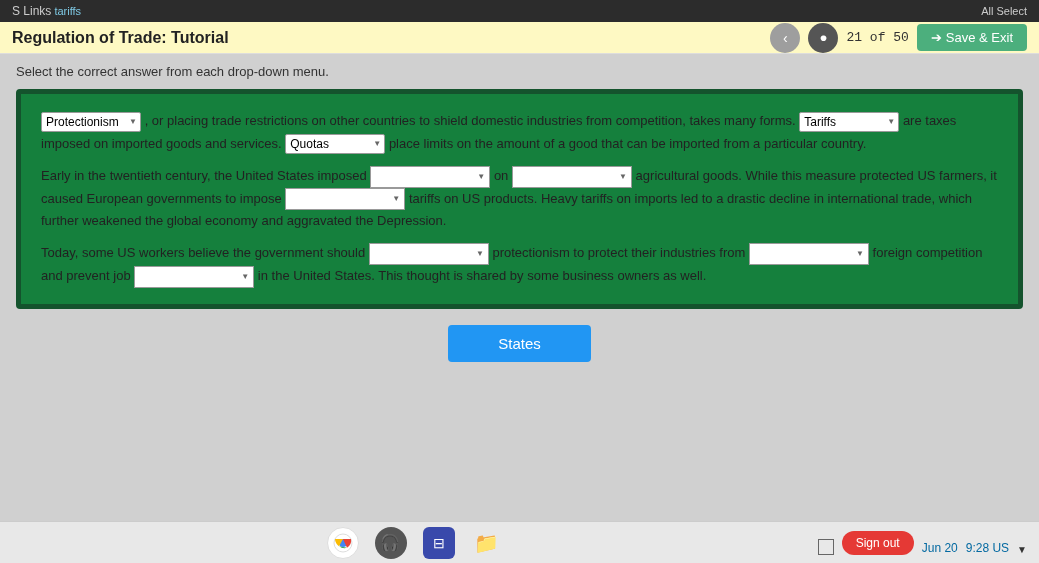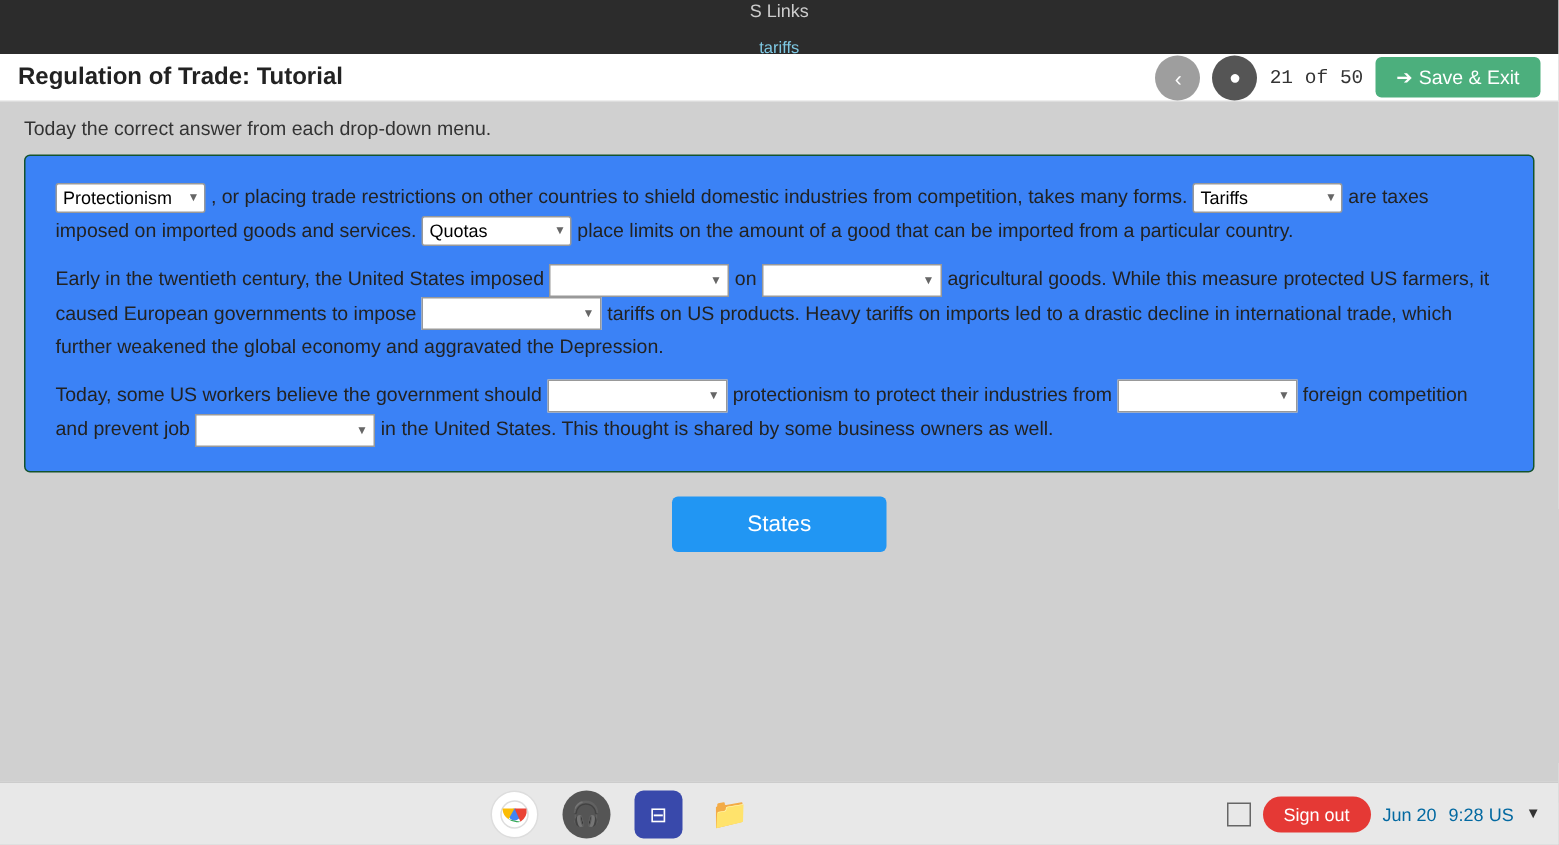--- a/index.html
+++ b/index.html
@@ -1,34 +1,33 @@
 <!DOCTYPE html>
 <html><head>
   <meta charset="utf-8">
   <style>
     * { box-sizing: border-box; margin: 0; padding: 0; }
     body { font-family: Arial, sans-serif; background: #e8e8e8; width: 1039px; height: 563px; overflow: hidden; position: relative; }
 
     
     .top-bar {
       background: #2c2c2c;
-      height: 36px;
+      height: 22px;
       display: flex;
       align-items: center;
-      padding: 0 24px;
+      padding: 0 12px;
       font-size: 11px;
       color: #ccc;
-      flex-direction: column;
     }
     .top-bar-link { color: #7ec8e3; cursor: pointer; text-decoration: none; font-size: 11px; }
     .top-bar-right { margin-left: auto; color: #ccc; font-size: 11px; }
 
     
     .second-bar {
-      background: #ffffff;
+      background: #fef9c3;
       height: 32px;
       display: flex;
       align-items: center;
       padding: 0 12px;
       border-bottom: 1px solid #ddd;
       font-size: 12px;
     }
     .second-bar-right { margin-left: auto; display: flex; align-items: center; gap: 8px; }
 
     
@@ -51,22 +50,22 @@
     .save-exit-btn {
       background: #4caf7d; color: white; border: none; padding: 6px 14px;
       border-radius: 4px; font-size: 13px; cursor: pointer; display: flex; align-items: center; gap: 4px;
     }
 
     
     .instructions { font-size: 13px; color: #333; margin-bottom: 10px; }
 
     
     .question-box {
-      background: #3b82f6;
-      border: 1px solid #14532d;
+      background: #15803d;
+      border: 5px solid #14532d;
       border-radius: 4px;
       padding: 16px 20px;
       font-size: 13px;
       color: #222;
       line-height: 1.7;
     }
 
     .question-box p { margin-bottom: 10px; }
     .question-box p:last-child { margin-bottom: 0; }
     .select-wrapper {
@@ -142,21 +141,21 @@
       align-items: center;
       padding: 0 12px;
       border-top: 1px solid #ccc;
     }
     .taskbar-icons { display: flex; gap: 16px; align-items: center; justify-content: center; flex: 1; }
     .taskbar-icon {
       width: 32px; height: 32px; border-radius: 50%;
       display: flex; align-items: center; justify-content: center;
       font-size: 18px; cursor: pointer;
     }
-    .taskbar-right { display: flex; align-items: center; gap: 8px; margin-left: auto; }
+    .taskbar-right { display: flex; align-items: flex-end; gap: 8px; margin-left: auto; }
     .sign-out-btn {
       background: #e53935; color: white; border: none;
       padding: 5px 14px; border-radius: 14px; font-size: 12px; cursor: pointer;
     }
     .taskbar-time { font-size: 12px; color: #0369a1; }
     .taskbar-arrow { font-size: 10px; color: #333; cursor: pointer; }
     .taskbar-square { width: 16px; height: 16px; border: 1px solid #666; background: transparent; cursor: pointer; }
     .ps-links { color: #ccc; font-size: 12px; }
   </style>
 </head>
@@ -182,21 +181,21 @@
       <span>50</span>
     </span>
     <button class="save-exit-btn">
       <span>➔</span>
       <span>Save &amp; Exit</span>
     </button>
   </div>
 </div>
 
 <div class="main-container">
-  <p class="instructions">Today the correct answer from each drop-down menu.</p>
+  <p class="instructions">Select the correct answer from each drop-down menu.</p>
 
   <div class="question-box">
 
     <p>
       <span class="select-wrapper">
         <select>
           <option>Protectionism</option>
         </select>
       </span>
       <span>, or placing trade restrictions on other countries to shield domestic industries from competition, takes many forms. </span>

